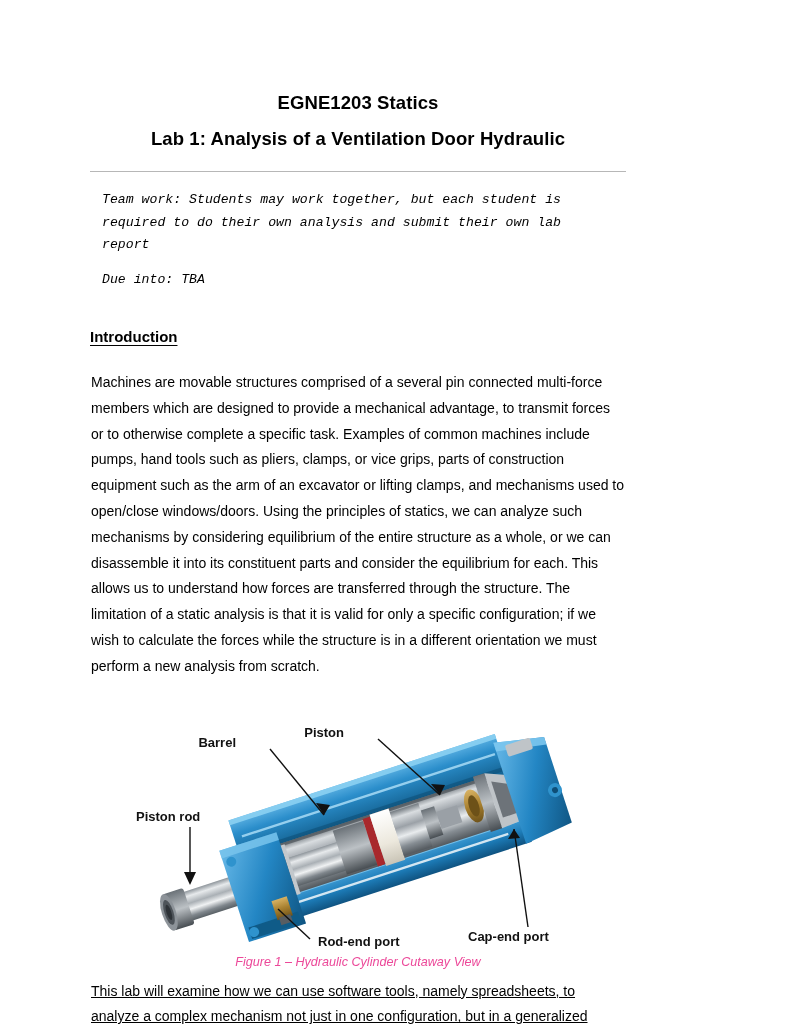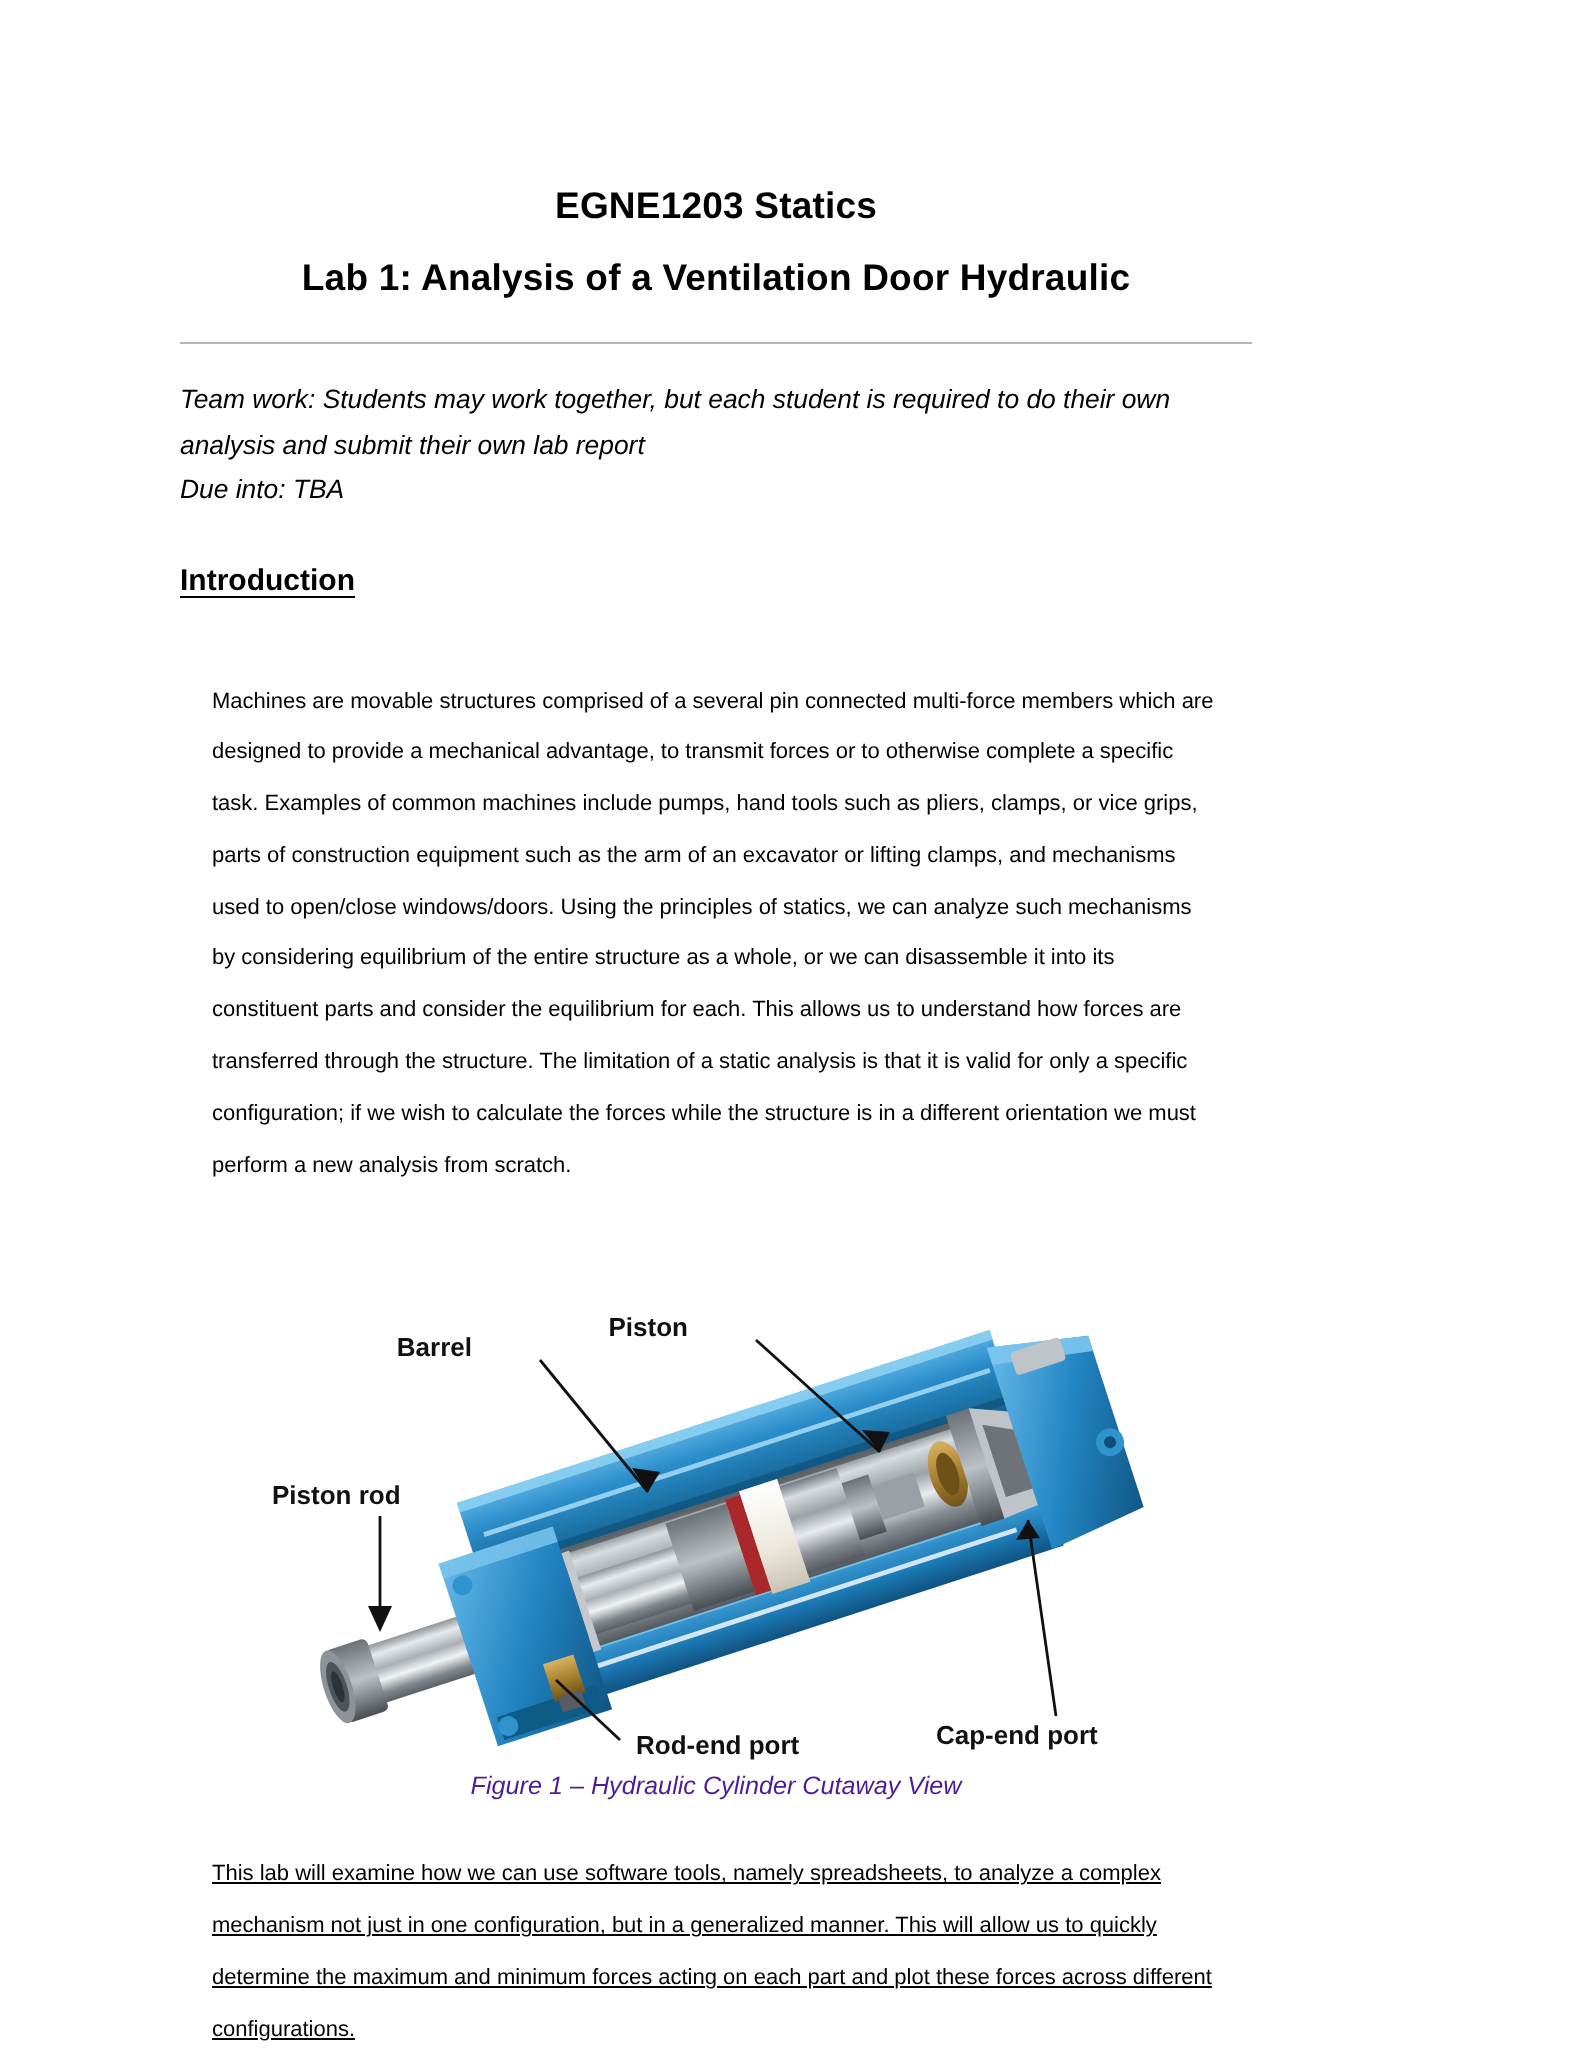--- a/index.html
+++ b/index.html
@@ -53,36 +53,36 @@
   }
 
   
   .meta-block {
     margin-top: 17px;
     font-style: italic;
     font-size: 13.2px;
     line-height: 22.5px;
     text-align: left;
   }
-  .meta-line { margin: 0; }
+  .meta-line { margin: 12px; font-family: Liberation Mono, monospace; }
 
   
   .section-heading {
     margin: 0;
     padding-top: 25px;
     font-size: 15px;
     font-weight: bold;
     text-decoration: underline;
     text-underline-offset: 3px;
   }
 
   
   .body-para {
-    margin: 16px;
-    font-size: 11px;
+    margin: 1px;
+    font-size: 14px;
     line-height: 25.8px;
     text-align: left;
   }
   .para-intro { padding-top: 24px; }
   .para-closing { padding-top: 9px; text-decoration: underline; }
 
   
   .figure {
     margin: 0;
     padding-top: 22px;
@@ -92,21 +92,21 @@
     display: block;
     margin: 0 auto;
     width: 460px;
     height: 250px;
   }
   .figure-caption {
     margin: 0;
     padding-top: 2px;
     font-size: 12.6px;
     font-style: italic;
-    color: #4c1d95;
+    color: #ec4899;
     text-align: center;
   }
 </style>
 </head>
 <body>
 
 <div class="page">
 
   <header class="title-block">
     <h1 class="doc-title">EGNE1203 Statics</h1>

